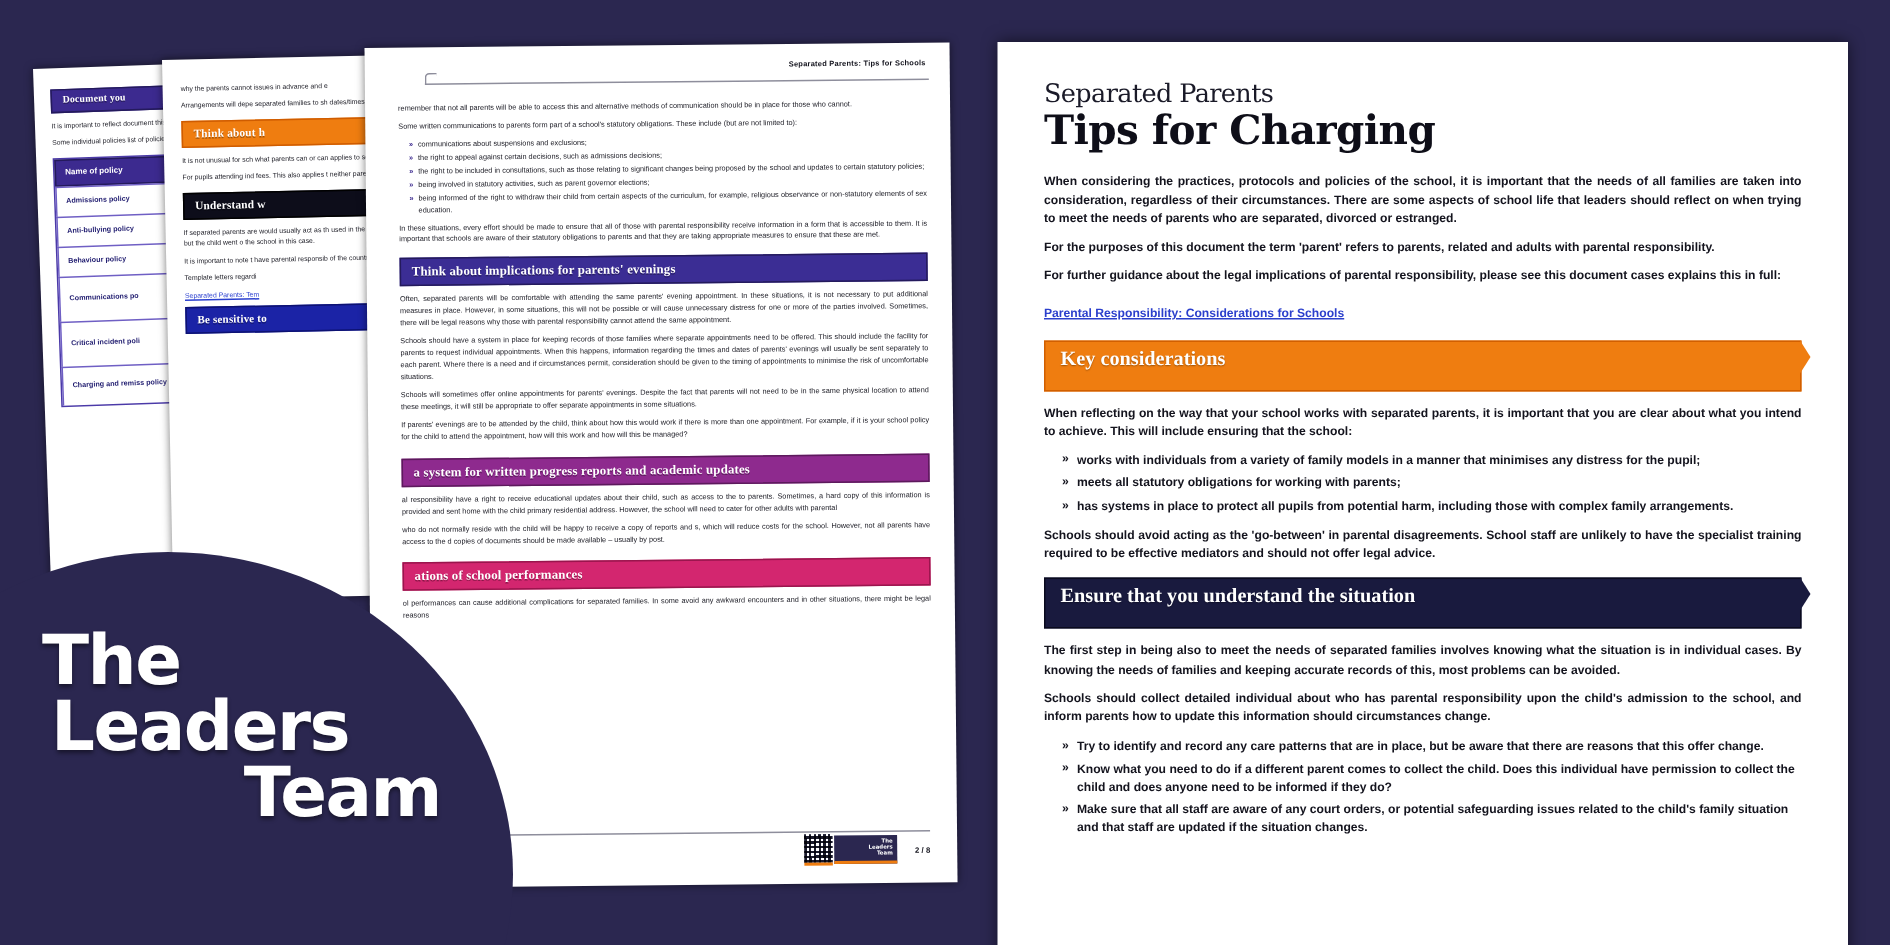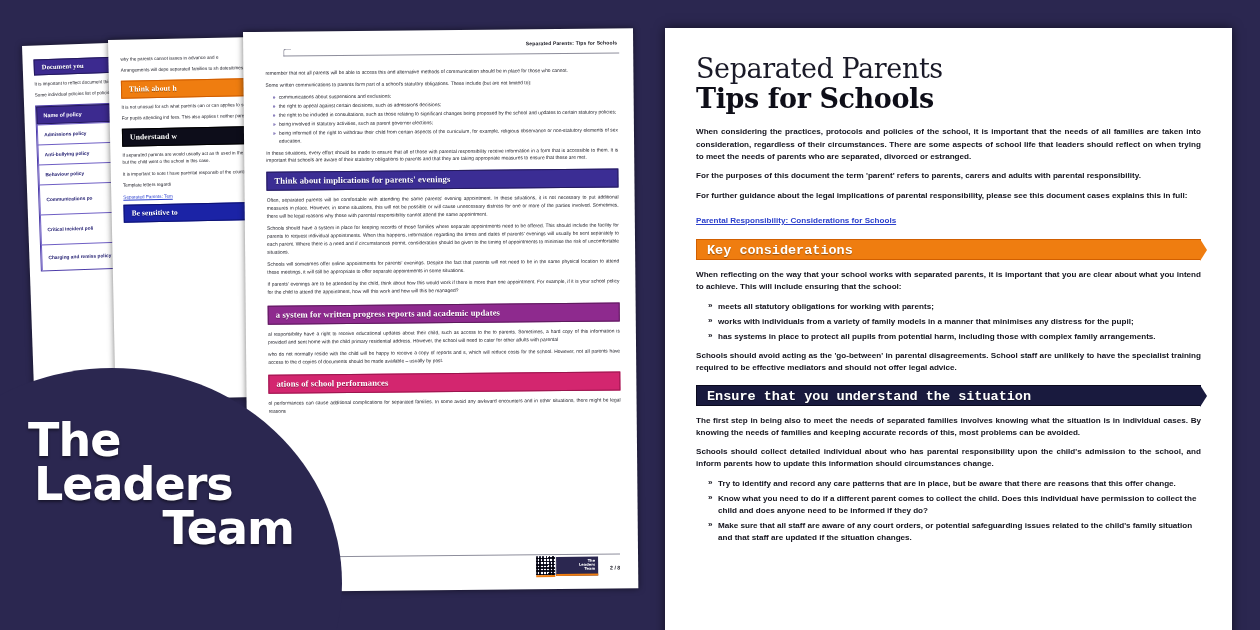--- a/index.html
+++ b/index.html
@@ -86,32 +86,32 @@
   #brand-text .l1{display:block;}
   #brand-text .l2{display:block;padding-left:6px;}
   #brand-text .l3{display:block;text-align:right;padding-right:14px;}
 
   
   #right-page{
     position:absolute;left:665px;top:28px;width:567px;height:640px;
     background:#fff;box-shadow:0 0 10px rgba(0,0,0,.6);overflow:hidden;
   }
   .rp-inner{position:absolute;left:31px;right:31px;top:26px;}
-  .rp-title1{font-family:"DejaVu Serif",serif;font-size:27px;color:#1a1a28;letter-spacing:-.4px;line-height:1.12;}
+  .rp-title1{font-family:"DejaVu Serif",serif;font-size:17px;color:#1a1a28;letter-spacing:-.4px;line-height:1.12;}
   .rp-title2{font-family:"DejaVu Serif",serif;font-weight:bold;font-size:27px;color:#0e0e18;letter-spacing:-.4px;line-height:1.12;margin-bottom:12px;}
   .rp-body{font-size:8.1px;line-height:1.52;color:#14141e;text-align:justify;font-weight:bold;}
   .rp-body p{margin:0 0 7px 0;}
   .rp-link{color:#2b3fcc;font-size:8.1px;font-weight:bold;display:inline-block;margin-bottom:4px;}
   .rp-ul{margin:2px 0 7px 0;padding-left:14px;list-style:none;}
   .rp-ul li{position:relative;padding-left:8px;margin-bottom:3px;font-size:8.1px;line-height:1.5;color:#14141e;font-weight:bold;}
   .rp-ul li:before{content:"\00BB";position:absolute;left:-2px;top:-1px;color:#14141e;font-weight:bold;}
 
   .banner{
-    position:relative;margin:10px 0 9px 0;height:21px;box-sizing:border-box;
-    color:#fff;font-family:Liberation Mono, monospace;font-weight:bold;font-size:13.5px;
+    position:relative;margin:10px 0 9px 0;height:34px;box-sizing:border-box;
+    color:#fff;font-family:Liberation Serif, serif;font-weight:bold;font-size:13.5px;
     line-height:21px;padding-left:10px;
     text-shadow:0 1px 1px rgba(0,0,0,.35);
   }
   .banner.orange{background:#ef7d10;border:1px solid #d15f00;}
   .banner.navy{background:#191a3e;border:1px solid #0a0a1e;}
   .banner:after{
     content:"";position:absolute;right:-7px;top:-1px;
     border-top:11px solid transparent;border-bottom:11px solid transparent;
     border-left:7px solid currentColor;
   }
@@ -225,37 +225,37 @@
       <span class="l1">The</span>
       <span class="l2">Leaders</span>
       <span class="l3">Team</span>
     </div>
   </div>
 
   <div id="right-page">
     <div class="rp-inner">
 
       <div class="rp-title1">Separated Parents</div>
-      <div class="rp-title2">Tips for Schools</div>
+      <div class="rp-title2">Tips for Charging</div>
 
       <div class="rp-body">
         <p>When considering the practices, protocols and policies of the school, it is important that the needs of all families are taken into consideration, regardless of their circumstances. There are some aspects of school life that leaders should reflect on when trying to meet the needs of parents who are separated, divorced or estranged.</p>
-        <p>For the purposes of this document the term 'parent' refers to parents, carers and adults with parental responsibility.</p>
+        <p>For the purposes of this document the term 'parent' refers to parents, related and adults with parental responsibility.</p>
         <p>For further guidance about the legal implications of parental responsibility, please see this document cases explains this in full:</p>
       </div>
       <a class="rp-link" href="#">Parental Responsibility: Considerations for Schools</a>
 
       <div class="banner orange">Key considerations</div>
 
       <div class="rp-body">
         <p>When reflecting on the way that your school works with separated parents, it is important that you are clear about what you intend to achieve. This will include ensuring that the school:</p>
       </div>
       <ul class="rp-ul">
+        <li>works with individuals from a variety of family models in a manner that minimises any distress for the pupil;</li>
         <li>meets all statutory obligations for working with parents;</li>
-        <li>works with individuals from a variety of family models in a manner that minimises any distress for the pupil;</li>
         <li>has systems in place to protect all pupils from potential harm, including those with complex family arrangements.</li>
       </ul>
       <div class="rp-body">
         <p>Schools should avoid acting as the 'go-between' in parental disagreements. School staff are unlikely to have the specialist training required to be effective mediators and should not offer legal advice.</p>
       </div>
 
       <div class="banner navy">Ensure that you understand the situation</div>
 
       <div class="rp-body">
         <p>The first step in being also to meet the needs of separated families involves knowing what the situation is in individual cases. By knowing the needs of families and keeping accurate records of this, most problems can be avoided.</p>

